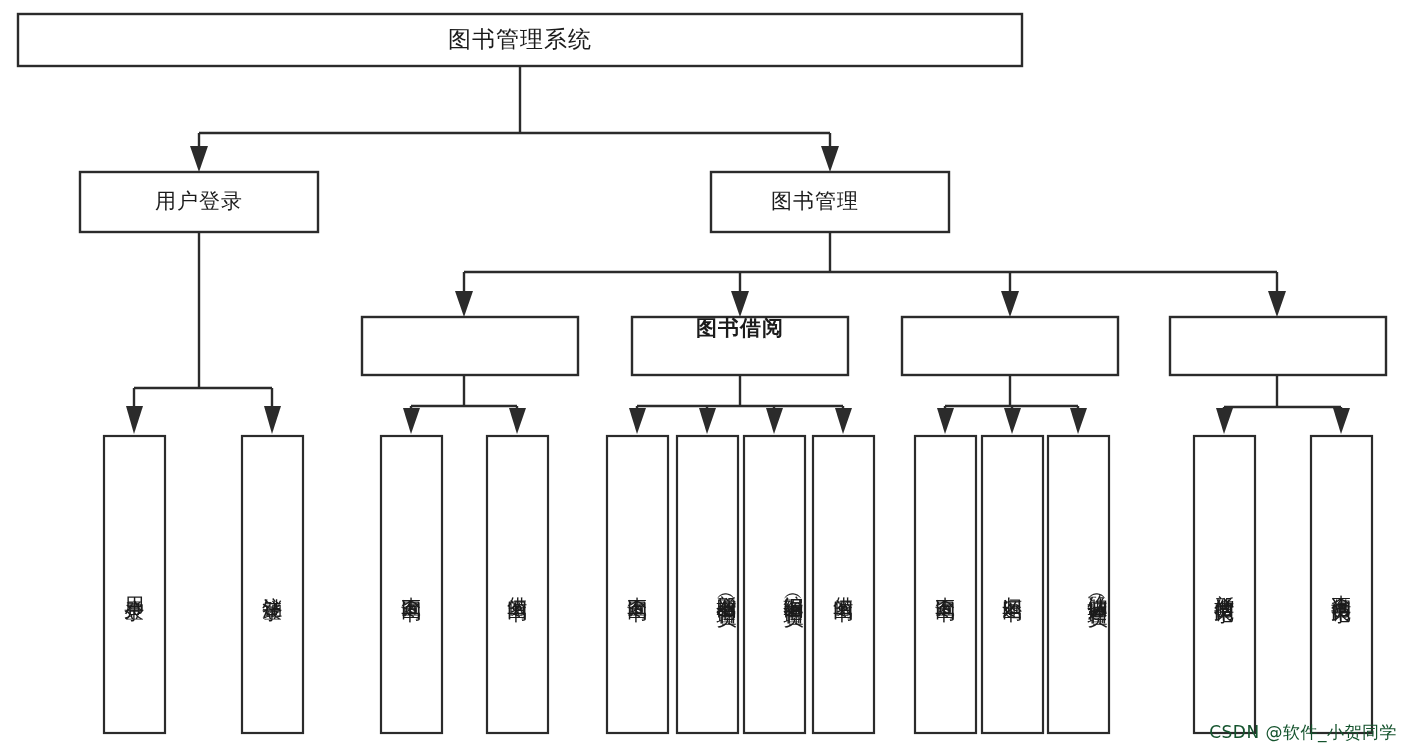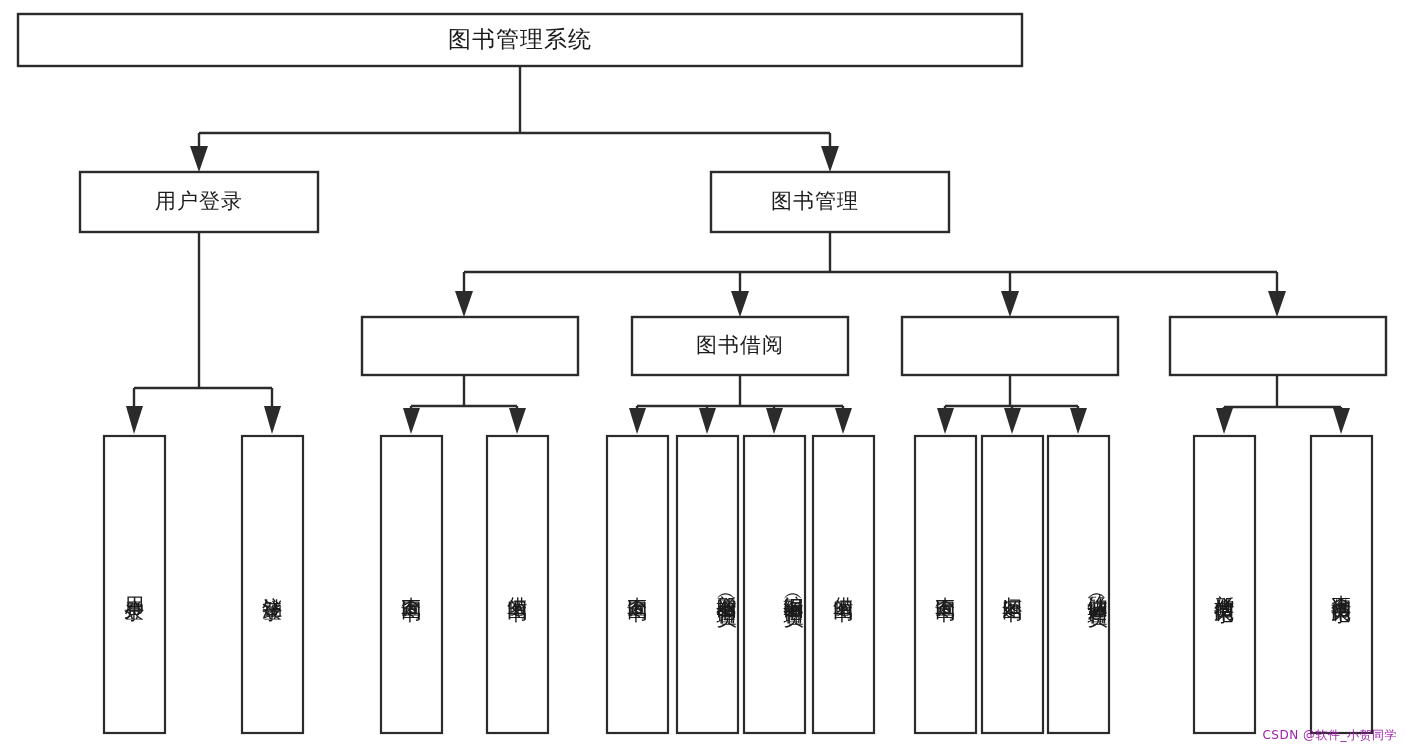--- a/index.html
+++ b/index.html
@@ -72,22 +72,22 @@
     white-space: nowrap;
     pointer-events: none;
   }
   .node-label-v.v-mid {
     align-items: center;
   }
   .watermark {
     position: absolute;
     right: 8px;
     bottom: 3px;
-    color: #a21caf;
-    font-size: 12px;
+    color: #14532d;
+    font-size: 17px;
     letter-spacing: 0.5px;
     white-space: nowrap;
     pointer-events: none;
   }
 </style>
 </head>
 <body>
 
 <div id="diagram-root">
 
@@ -187,21 +187,21 @@
     <rect class="node-box-thin" x="1194" y="436" width="61" height="297"></rect>
     <rect class="node-box-thin" x="1311" y="436" width="61" height="297"></rect>
 
   </svg>
 
   <div class="node-label-h" style="left:18px; top:14px; width:1004px; height:52px; font-size:23px;">图书管理系统</div>
 
   <div class="node-label-h" style="left:80px; top:172px; width:238px; height:60px;">用户登录</div>
   <div class="node-label-h" style="left:711px; top:172px; width:208px; height:60px;">图书管理</div>
 
-  <div class="node-label-h" style="left:632px; top:317px; width:216px; height:58px;">图书借阅</div>
+  <div class="node-label-h" style="left:632px; top:300px; width:216px; height:58px;font-weight:bold;">图书借阅</div>
 
   <div class="node-label-v v-mid" style="left:104px; top:436px; width:61px; height:297px;">用户登录</div>
   <div class="node-label-v v-mid" style="left:242px; top:436px; width:61px; height:297px;">注销登录</div>
 
   <div class="node-label-v v-mid" style="left:381px; top:436px; width:61px; height:297px;">查询图书</div>
   <div class="node-label-v v-mid" style="left:487px; top:436px; width:61px; height:297px;">借阅图书</div>
 
   <div class="node-label-v v-mid" style="left:607px; top:436px; width:61px; height:297px;">查询图书</div>
   <div class="node-label-v" style="left:677px; top:442px; width:61px; height:291px;">新增图书（管理员）</div>
   <div class="node-label-v" style="left:744px; top:442px; width:61px; height:291px;">编辑图书（管理员）</div>

